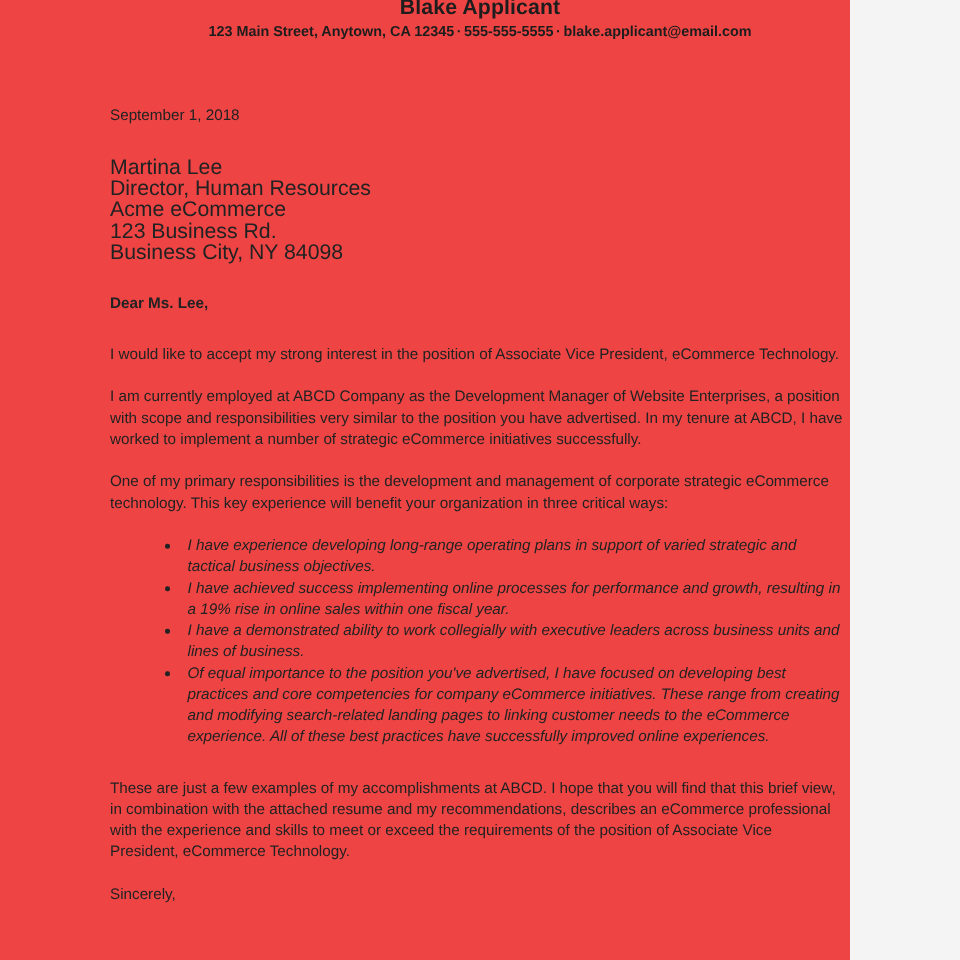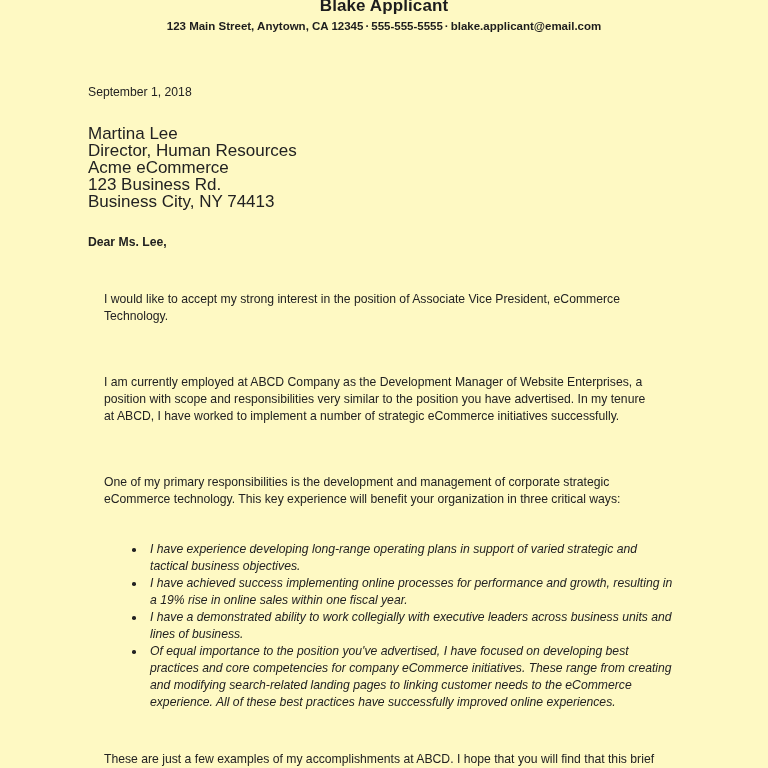--- a/index.html
+++ b/index.html
@@ -11,23 +11,23 @@
     background: #f4f4f4;
   }
   body {
     font-family: "Liberation Sans", sans-serif;
     color: #222222;
     -webkit-font-smoothing: antialiased;
   }
 
   .page {
     position: relative;
-    width: 768px;
+    width: 680px;
     height: 768px;
-    background: #fef9c3;
+    background: #ef4444;
     overflow: hidden;
   }
 
   
   .letterhead {
     position: absolute;
     left: 0;
     top: -4px;
     width: 768px;
     text-align: center;
@@ -74,21 +74,21 @@
 
   .salutation {
     font-size: 12.2px;
     line-height: 17px;
     font-weight: bold;
   }
 
   p.para {
     font-size: 12.2px;
     line-height: 17px;
-    margin: 16px;
+    margin: 0;
     text-align: left;
   }
 
   ul.bullets {
     margin: 0;
     padding: 0 0 0 44px;
     list-style: none;
     font-style: italic;
   }
   ul.bullets li {
@@ -137,21 +137,21 @@
 
     <div class="date">September 1, 2018</div>
 
     <div class="spacer-lg"></div>
 
     <div>
       <div class="addr-line">Martina Lee</div>
       <div class="addr-line">Director, Human Resources</div>
       <div class="addr-line">Acme eCommerce</div>
       <div class="addr-line">123 Business Rd.</div>
-      <div class="addr-line">Business City, NY 74413</div>
+      <div class="addr-line">Business City, NY 84098</div>
     </div>
 
     <div class="spacer-lg"></div>
 
     <div class="salutation">Dear Ms. Lee,</div>
 
     <div class="spacer-lg"></div>
 
     <p class="para">I would like to accept my strong interest in the position of Associate Vice President, eCommerce Technology.</p>
 

